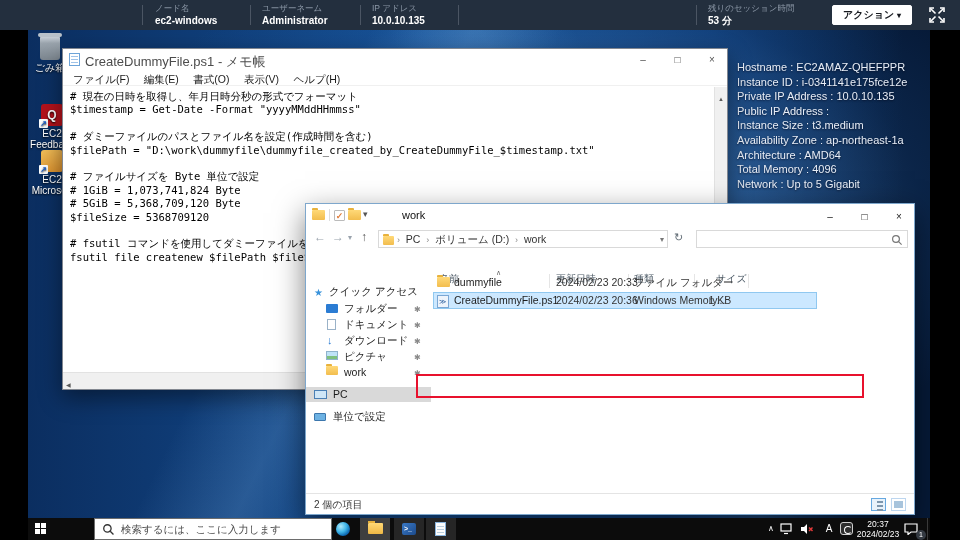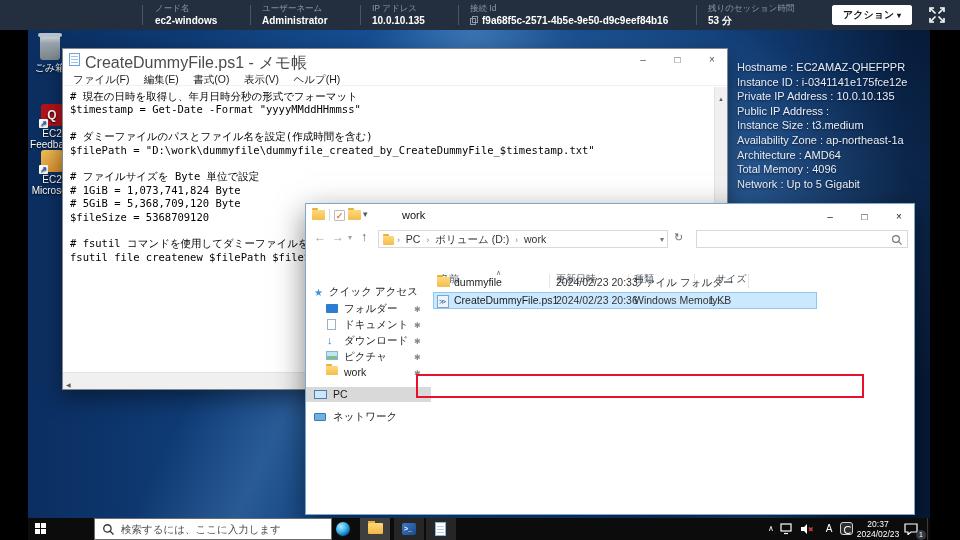--- a/index.html
+++ b/index.html
@@ -37,21 +37,21 @@
   #bginfo{position:absolute;left:709px;top:30px;color:#e8eef7;font-size:11px;line-height:14.6px;
     white-space:pre-line;text-shadow:0 1px 2px rgba(0,0,20,.6);}
 
   
   .win{position:absolute;background:#fff;}
   .tb-btn{display:inline-block;width:30px;text-align:center;font-size:10px;color:#555;line-height:20px;cursor:pointer;}
 
   
   #notepad{left:34px;top:18px;width:666px;height:342px;z-index:10;border:1px solid #828790;box-shadow:0 8px 22px rgba(0,0,0,.45);}
   #np-tb{position:relative;height:20px;background:#fff;}
-  #np-title{position:absolute;left:22px;top:4px;font-size:16px;color:#4c4c4c;}
+  #np-title{position:absolute;left:22px;top:4px;font-size:13px;color:#4c4c4c;}
   #np-ic{position:absolute;left:6px;top:4px;width:11px;height:13px;background:#fff;border:1px solid #6ea4d8;}
   #np-ic:before{content:"";position:absolute;left:1px;top:2px;width:7px;height:1px;background:#9fc3e8;box-shadow:0 3px 0 #9fc3e8,0 6px 0 #9fc3e8;}
   #np-ctl{position:absolute;right:0;top:0;}
   #np-menu{height:17px;border-bottom:1px solid #f0f0f0;padding-left:5px;}
   #np-menu span{display:inline-block;font-size:10.5px;color:#1c1c1c;padding:1px 5px;cursor:pointer;}
   #np-text{position:absolute;left:0;top:38px;right:14px;bottom:18px;padding:3px 0 0 7px;
     font-family:"DejaVu Sans Mono",monospace;font-size:10.5px;line-height:13.4px;color:#000;white-space:pre;overflow:hidden;}
   #np-vsb{position:absolute;top:38px;right:0;width:13px;bottom:18px;background:#f0f0f0;border-left:1px solid #e2e2e2;text-align:center;}
   #np-vsb span{font-size:6px;color:#5a5a5a;line-height:10px;}
   #np-hsb{position:absolute;left:0;bottom:0;right:13px;height:17px;background:#f0f0f0;border-top:1px solid #e2e2e2;}
@@ -156,24 +156,20 @@
     <div class="hf" style="left:262px">
       <span class="lbl">ユーザーネーム</span>
       <span class="val">Administrator</span>
     </div>
     <div class="hsep" style="left:360px"></div>
     <div class="hf" style="left:372px">
       <span class="lbl">IP アドレス</span>
       <span class="val">10.0.10.135</span>
     </div>
     <div class="hsep" style="left:458px"></div>
-    <div class="hf" style="left:470px">
-      <span class="lbl">接続 Id</span>
-      <span class="val"><span class="copy-ic"><i></i><i></i></span><span>f9a68f5c-2571-4b5e-9e50-d9c9eef84b16</span></span>
-    </div>
     <div class="hsep" style="left:696px"></div>
     <div class="hf" style="left:708px">
       <span class="lbl">残りのセッション時間</span>
       <span class="val">53 分</span>
     </div>
     <div id="act-btn"><span>アクション</span> <span style="font-size:8px">▾</span></div>
     <svg id="fs-ic" width="18" height="18" viewBox="0 0 18 18">
       <g stroke="#fff" stroke-width="1.6" fill="none">
         <path d="M2 6 V2 H6 M12 2 H16 V6 M16 12 V16 H12 M6 16 H2 V12"></path>
         <path d="M3 3 L7.5 7.5 M15 3 L10.5 7.5 M15 15 L10.5 10.5 M3 15 L7.5 10.5"></path>
@@ -313,21 +309,21 @@
             <span class="sic mini-folder" style="left:20px;width:12px;height:9px"></span>
             <span class="slab" style="left:38px">work</span>
             <span class="pin">✱</span>
           </div>
           <div class="sitem sel-gray" style="top:115px">
             <span class="sic" style="left:8px;width:13px;height:9px;background:#cfe6f7;border:1px solid #4a7fb5;top:3px"></span>
             <span class="slab" style="left:27px">PC</span>
           </div>
           <div class="sitem" style="top:137px">
             <span class="sic" style="left:8px;width:12px;height:8px;background:#6db2e3;border:1px solid #3c77ad;border-radius:1px;top:4px"></span>
-            <span class="slab" style="left:27px">ネットワーク</span>
+            <span class="slab" style="left:27px">単位で設定</span>
           </div>
         </div>
 
         <div id="ex-list">
           <div style="position:relative;height:17px">
             <span class="colhead" style="left:7px">名前</span>
             <span id="sortcaret">∧</span>
             <span class="colsep" style="left:117px"></span>
             <span class="colhead" style="left:124px">更新日時</span>
             <span class="colsep" style="left:196px"></span>
@@ -350,20 +346,31 @@
             <span class="fic ps1-ic"></span>
             <span class="fname">CreateDummyFile.ps1</span>
             <span class="fdate">2024/02/23 20:36</span>
             <span class="ftype">Windows Memory...</span>
             <span class="fsize">1 KB</span>
           </div>
         </div>
         <div id="red-annot"></div>
       </div>
 
+      <div id="ex-status">
+        <span class="cnt">2 個の項目</span>
+        <span class="view-ic on" style="right:28px">
+            <i></i>
+            <i></i>
+            <i></i>
+          </span>
+        <span class="view-ic" style="right:8px">
+            <i style="margin:2px;height:7px;background:#a8c4dc"></i>
+          </span>
+      </div>
     </div>
   </div>
 
   <div id="taskbar">
     <div id="tb-start">
         <span class="flag">
           <i></i>
           <i></i>
           <i></i>
           <i></i>

